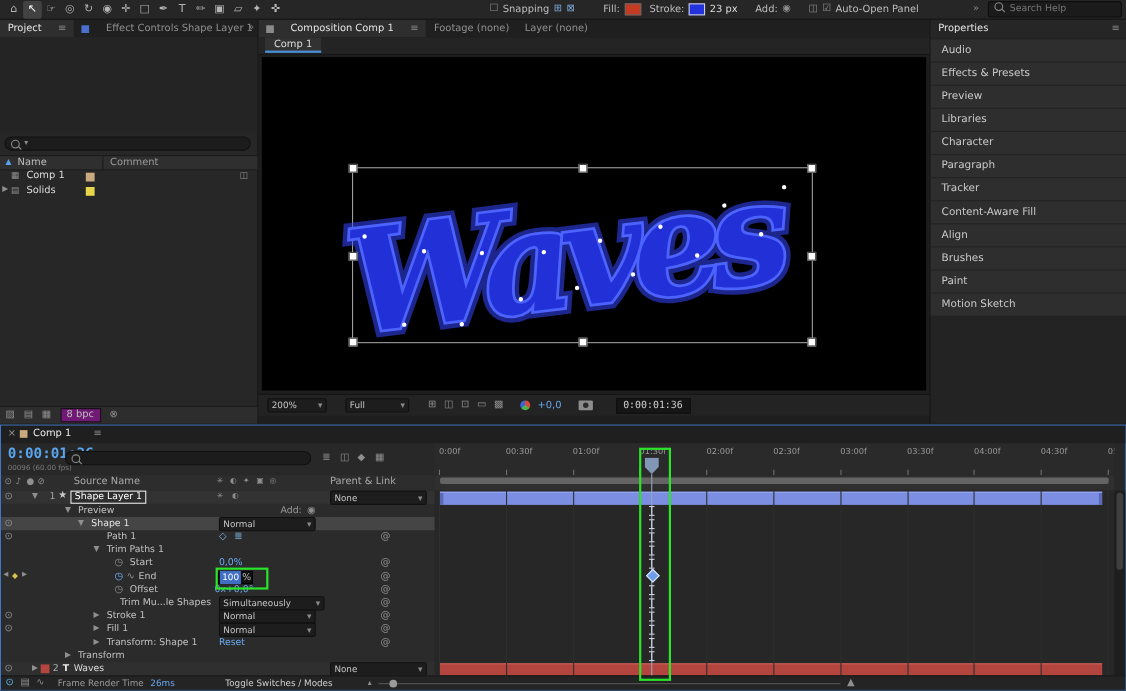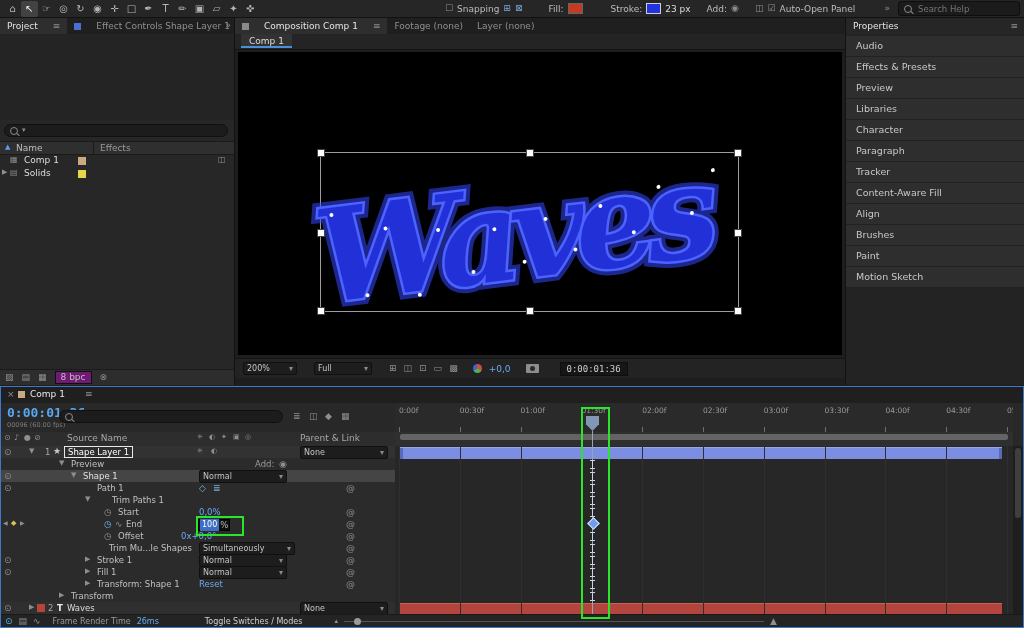--- a/index.html
+++ b/index.html
@@ -12,21 +12,21 @@
   .mag::after{content:"";position:absolute;left:5px;top:6px;width:4px;height:1px;background:#8a8a8a;transform:rotate(45deg)}
   .ddl{position:absolute;height:11px;line-height:11px;background:#1d1d1d;border:1px solid #101010;border-radius:2px;
        color:#c5c5c5;padding:0 3px;display:flex;justify-content:space-between;font-size:8px;white-space:nowrap}
   .ddl .cv{color:#8a8a8a;margin-left:4px}
   
   .toolbar{position:absolute;left:0;top:0;width:100%;height:18px;background:#262626;border-bottom:1px solid #121212;
            display:flex;align-items:center;padding:0 4px;box-sizing:border-box}
   .tool{width:17px;height:16px;line-height:16px;text-align:center;color:#b5b5b5;font-size:10px;border-radius:2px}
   .tool.sel{background:#424242;color:#fff}
   .swatch{display:inline-block;width:13px;height:9px;border:1px solid #666;vertical-align:middle}
-  .helpbox{display:flex;align-items:center;gap:4px;background:#1b1b1b;border:1px solid #0e0e0e;border-radius:3px;
+  .helpbox{display:flex;align-items:flex-start;gap:4px;background:#1b1b1b;border:1px solid #0e0e0e;border-radius:3px;
            height:13px;padding:0 5px;width:110px}
   .helpbox input{background:transparent;border:0;outline:0;color:#bbb;font-size:8.5px;width:90px;font-family:"DejaVu Sans",sans-serif}
   
   .lp{position:absolute;left:0;top:18px;width:234px;height:367px;background:#272727;border-right:1px solid #121212}
   .cp{position:absolute;left:235px;top:18px;width:610px;height:367px;background:#1e1e1e;border-right:1px solid #121212}
   .rp{position:absolute;left:846px;top:18px;width:178px;height:367px;background:#232323}
   .tabbar{position:absolute;left:0;top:0;right:0;height:16px;background:#1f1f1f;display:flex;align-items:center;overflow:hidden}
   .tab{height:16px;line-height:16px;padding:0 7px;color:#8f8f8f;display:flex;gap:15px;align-items:center;white-space:nowrap}
   .tab.active{background:#2e2e2e;color:#e4e4e4}
   .chip{display:inline-block;width:7px;height:7px;background:#6f8fc9}
@@ -87,21 +87,21 @@
       </div>
     <span style="margin-left:186px;display:flex;align-items:center;gap:4px">
       <span class="ic">☐</span>
       <span>Snapping</span>
       <span class="ic" style="color:#7aa7d8">⊞</span>
       <span class="ic" style="color:#7aa7d8">⊠</span>
     </span>
     <span style="margin-left:26px;display:flex;align-items:center;gap:4px">
       <span>Fill:</span>
       <span class="swatch" style="background:#c23b22"></span>
-      <span style="margin-left:24px">Stroke:</span>
+      <span style="margin-left:4px">Stroke:</span>
       <span class="swatch" style="background:#2233dd;border-color:#cfcfcf"></span>
       <span style="color:#ddd">23 px</span>
       <span style="margin-left:12px">Add:</span>
       <span class="ic">◉</span>
     </span>
     <span style="margin-left:16px;display:flex;align-items:center;gap:4px">
       <span class="ic">◫</span>
       <span class="ic">☑</span>
       <span>Auto-Open Panel</span>
     </span>
@@ -127,21 +127,21 @@
       <span class="ic at" style="right:3px;top:3px">»</span>
     </div>
     <div class="at" style="left:0;top:16px;width:100%;height:86px;background:#242424"></div>
     <div class="at" style="left:4px;top:106px;width:224px;height:13px;background:#1c1c1c;border:1px solid #101010;border-radius:7px;display:flex;align-items:center;gap:4px;padding:0 5px;box-sizing:border-box">
       <span class="mag"></span>
       <span class="ic" style="font-size:7px">▾</span>
     </div>
     <div class="at" style="left:0;top:123px;width:100%;height:12px;background:#2f2f2f;border-top:1px solid #1a1a1a;border-bottom:1px solid #1a1a1a">
       <span class="ic at" style="left:5px;top:2px;font-size:7px;color:#5aa0f0">▲</span>
       <span class="at" style="left:16px;top:1px">Name</span>
-      <span class="at" style="left:100px;top:1px;color:#9a9a9a">Effects</span>
+      <span class="at" style="left:100px;top:1px;color:#9a9a9a">Comment</span>
       <span class="at" style="left:93px;top:0;width:1px;height:12px;background:#1a1a1a"></span>
     </div>
     <div class="at" style="left:0;top:136px;width:100%;height:13px">
       <span class="ic at" style="left:10px;top:2px;font-size:8px">▦</span>
       <span class="at" style="left:24px;top:1px;color:#ddd">Comp 1</span>
       <span class="at" style="left:78px;top:3px;width:8px;height:8px;background:#c9a97e"></span>
       <span class="ic at" style="left:218px;top:2px;font-size:8px">◫</span>
     </div>
     <div class="at" style="left:0;top:149px;width:100%;height:13px">
       <span class="ic at" style="left:2px;top:2px;font-size:7px">▶</span>
@@ -393,21 +393,21 @@
       <div class="r" style="top:36px">
         <span class="ic at" style="left:3px;top:2px">⊙</span>
         <span class="at" style="left:96px">Path 1</span>
         <span class="ic at" style="left:198px;top:2px;color:#7ab0d8">◇</span>
         <span class="ic at" style="left:212px;top:2px;color:#7ab0d8">≣</span>
         <span class="ic at" style="left:345px;top:2px">@</span>
       </div>
 
       <div class="r" style="top:48px">
         <span class="ic at" style="left:84px;top:2px;font-size:7px">▼</span>
-        <span class="at" style="left:111px">Trim Paths 1</span>
+        <span class="at" style="left:96px">Trim Paths 1</span>
       </div>
 
       <div class="r" style="top:60px">
         <span class="ic at" style="left:103px;top:2px">◷</span>
         <span class="at" style="left:117px">Start</span>
         <span class="at b" style="left:198px">0,0%</span>
         <span class="ic at" style="left:345px;top:2px">@</span>
       </div>
 
       <div class="r" style="top:72px">
@@ -420,21 +420,21 @@
         <span class="editbox">
           <span class="selhl">100</span>
           <span style="color:#bbb;margin-left:1px">%</span>
         </span>
         <span class="ic at" style="left:345px;top:2px">@</span>
       </div>
 
       <div class="r" style="top:84px">
         <span class="ic at" style="left:103px;top:2px">◷</span>
         <span class="at" style="left:117px">Offset</span>
-        <span class="at b" style="left:180px">0x+0,0°</span>
+        <span class="at b" style="left:194px">0x+0,0°</span>
         <span class="ic at" style="left:345px;top:2px">@</span>
       </div>
 
       <div class="r" style="top:96px">
         <span class="at" style="left:108px">Trim Mu...le Shapes</span>
         <span class="ddl" style="left:198px;top:0;width:88px">
           <span>Simultaneously</span>
             <span class="cv">▾</span>
         </span>
         <span class="ic at" style="left:345px;top:2px">@</span>

